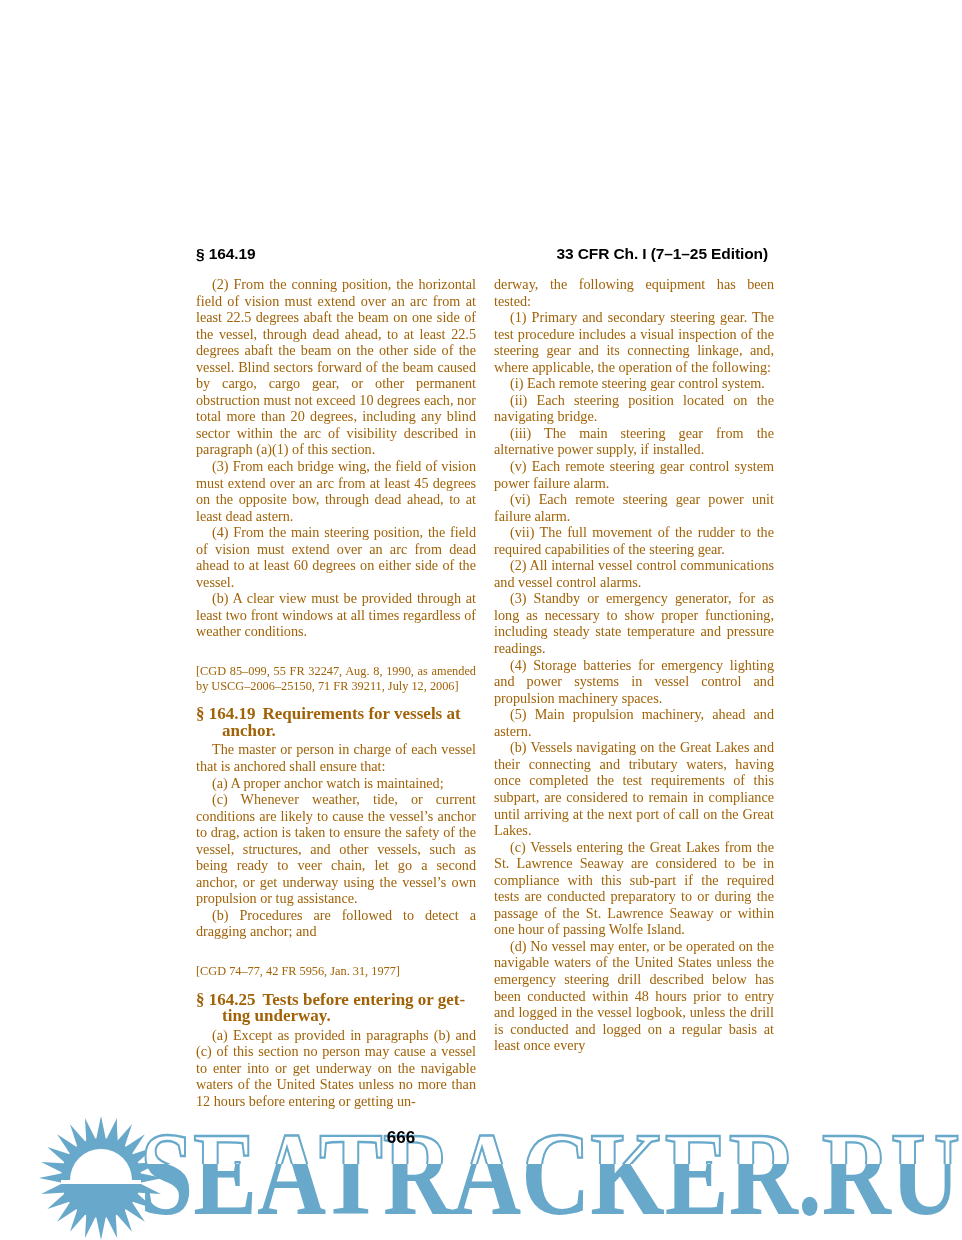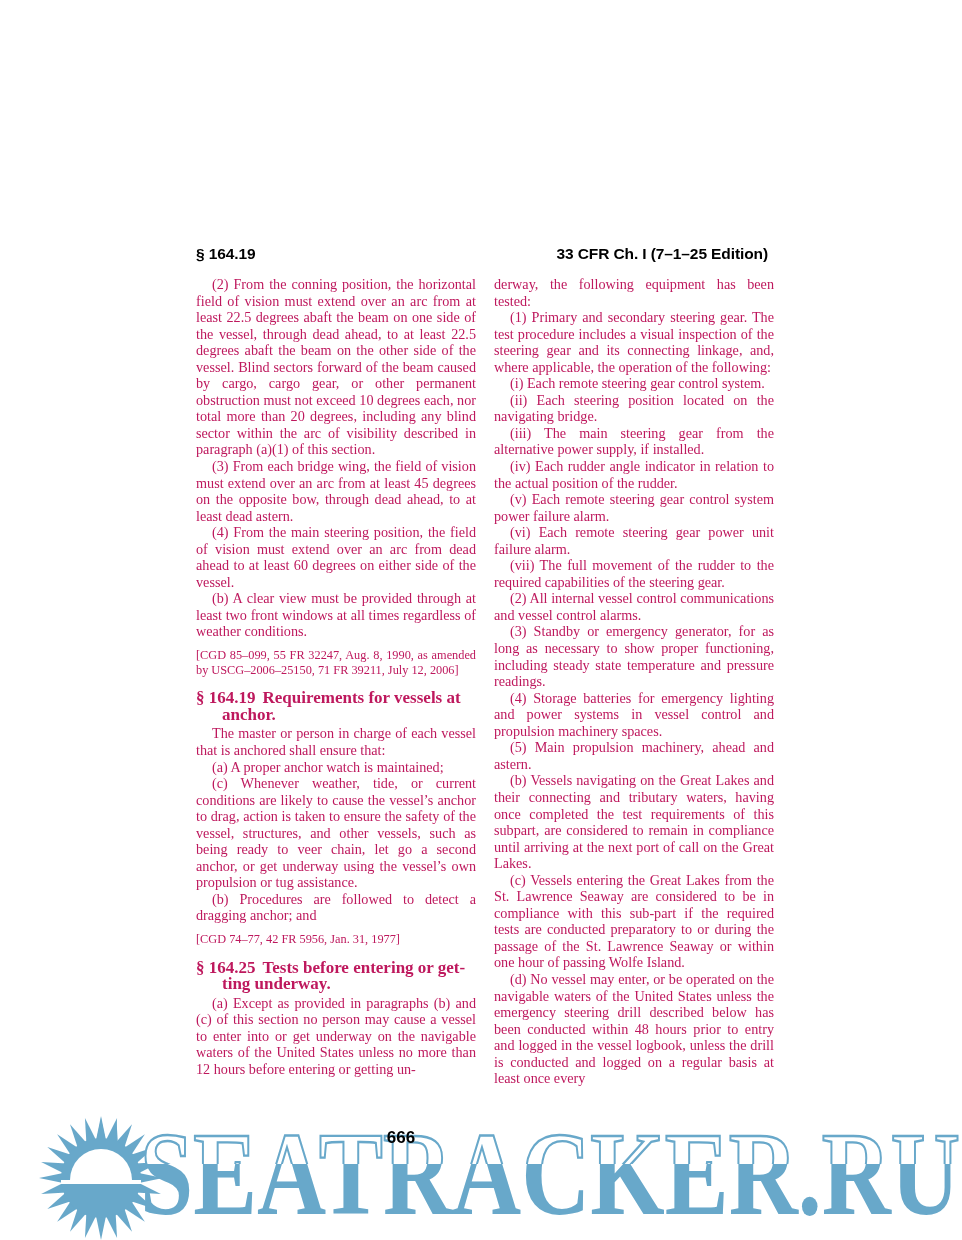--- a/index.html
+++ b/index.html
@@ -42,36 +42,36 @@
     top: 276px;
     width: 578px;
     height: 866px;
     display: flex;
     gap: 18px;
   }
   .col {
     width: 280px;
     font-size: 14.2px;
     line-height: 16.55px;
-    color: #be185d;
+    color: #a16207;
     text-align: justify;
     text-justify: inter-word;
     hyphens: none;
   }
 
   p.para {
     margin: 0;
     text-indent: 16px;
     text-align: justify;
   }
   p.para.flush {
     text-indent: 0;
   }
   p.cite {
-    margin: 8px 0 0 0;
+    margin: 24px 0 0 0;
     text-indent: 0;
     font-size: 12.3px;
     line-height: 14.6px;
     text-align: justify;
   }
 
   h2.secheading {
     margin: 13px 0 2px 0;
     font-size: 17px;
     line-height: 16.6px;
@@ -162,21 +162,20 @@
 
       <p class="para">(a) Except as provided in paragraphs (b) and (c) of this section no person may cause a vessel to enter into or get underway on the navigable waters of the United States unless no more than 12 hours before entering or getting un-</p>
     </div>
 
     <div class="col">
       <p class="para flush">derway, the following equipment has been tested:</p>
       <p class="para">(1) Primary and secondary steering gear. The test procedure includes a visual inspection of the steering gear and its connecting linkage, and, where applicable, the operation of the following:</p>
       <p class="para">(i) Each remote steering gear control system.</p>
       <p class="para">(ii) Each steering position located on the navigating bridge.</p>
       <p class="para">(iii) The main steering gear from the alternative power supply, if installed.</p>
-      <p class="para">(iv) Each rudder angle indicator in relation to the actual position of the rudder.</p>
       <p class="para">(v) Each remote steering gear control system power failure alarm.</p>
       <p class="para">(vi) Each remote steering gear power unit failure alarm.</p>
       <p class="para">(vii) The full movement of the rudder to the required capabilities of the steering gear.</p>
       <p class="para">(2) All internal vessel control communications and vessel control alarms.</p>
       <p class="para">(3) Standby or emergency generator, for as long as necessary to show proper functioning, including steady state temperature and pressure readings.</p>
       <p class="para">(4) Storage batteries for emergency lighting and power systems in vessel control and propulsion machinery spaces.</p>
       <p class="para">(5) Main propulsion machinery, ahead and astern.</p>
       <p class="para">(b) Vessels navigating on the Great Lakes and their connecting and tributary waters, having once completed the test requirements of this subpart, are considered to remain in compliance until arriving at the next port of call on the Great Lakes.</p>
       <p class="para">(c) Vessels entering the Great Lakes from the St. Lawrence Seaway are considered to be in compliance with this sub-part if the required tests are conducted preparatory to or during the passage of the St. Lawrence Seaway or within one hour of passing Wolfe Island.</p>
       <p class="para">(d) No vessel may enter, or be operated on the navigable waters of the United States unless the emergency steering drill described below has been conducted within 48 hours prior to entry and logged in the vessel logbook, unless the drill is conducted and logged on a regular basis at least once every</p>

